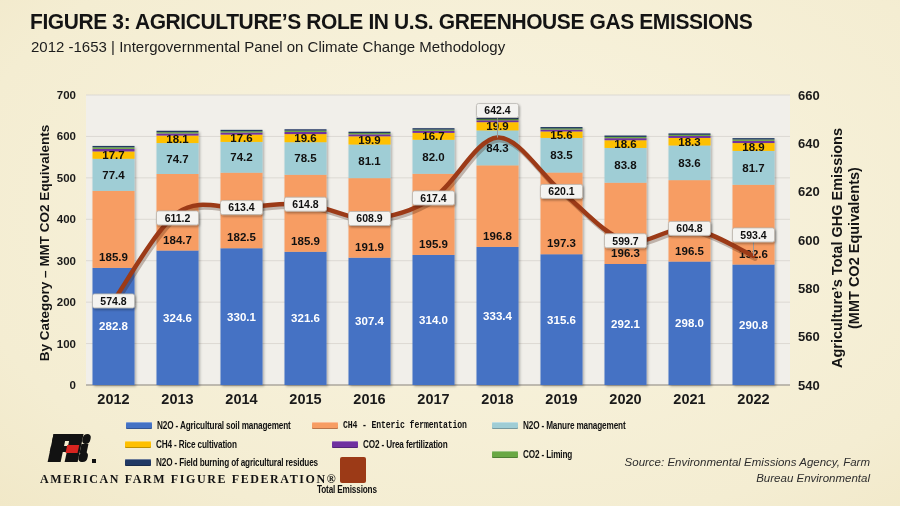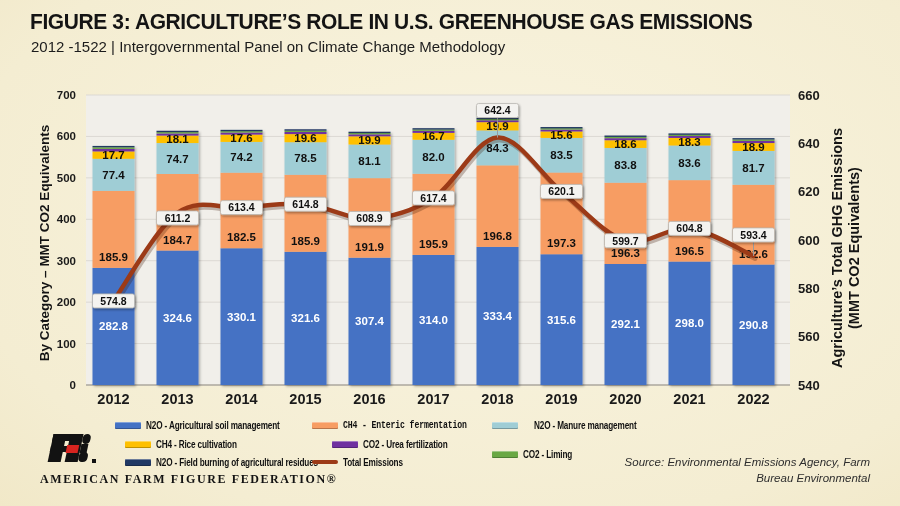--- a/index.html
+++ b/index.html
@@ -42,21 +42,21 @@
     position:absolute;right:30px;top:455px;text-align:right;
     font-size:11.5px;font-style:italic;color:#2e2e2e;line-height:1.35;white-space:nowrap;
   }
 </style>
 </head>
 <body>
 
 <div class="stage">
 
   <div class="hdr-title">FIGURE 3: AGRICULTURE’S ROLE IN U.S. GREENHOUSE GAS EMISSIONS</div>
-  <div class="hdr-sub">2012 -1522 | Intergovernmental Panel on Climate Change Methodology</div>
+  <div class="hdr-sub">2012 -1653 | Intergovernmental Panel on Climate Change Methodology</div>
 
   <svg class="chart" id="chart" width="900" height="506" viewBox="0 0 900 506">
       <defs>
         <filter id="barShadow" x="-20%" y="-20%" width="140%" height="140%">
           <feDropShadow dx="1.5" dy="1.5" stdDeviation="1" flood-opacity="0.28"></feDropShadow>
         </filter>
         <filter id="boxShadow" x="-30%" y="-30%" width="160%" height="180%">
           <feDropShadow dx="1" dy="1.5" stdDeviation="0.8" flood-opacity="0.35"></feDropShadow>
         </filter>
       </defs>
@@ -268,49 +268,49 @@
       <text x="753.5" y="404" font-family="&quot;Liberation Sans&quot;,sans-serif" text-anchor="middle" font-size="14.5" font-weight="bold" fill="#1a1a1a">2022</text>
     </svg>
 
   <div class="axis-title-left">By Category – MMT CO2 Equivalents</div>
   <div class="axis-title-right">
     <div>Agriculture’s Total GHG Emissions</div>
     <div>(MMT CO2 Equivalents)</div>
   </div>
 
   <div class="legend" id="legend">
-      <div class="legend-item" style="left: 115px; top: 420px;">
+      <div class="legend-item" style="left: 126px; top: 420px;">
         <span class="legend-swatch" style="background: rgb(68, 114, 196);"></span>
         <span class="legend-label">N2O - Agricultural soil management</span>
       </div>
       <div class="legend-item" style="left: 312px; top: 420px; font-family: Liberation Mono, monospace;">
         <span class="legend-swatch" style="background: rgb(247, 157, 99);"></span>
         <span class="legend-label">CH4 - Enteric fermentation</span>
       </div>
-      <div class="legend-item" style="left: 492px; top: 420px; gap: 11px;">
+      <div class="legend-item" style="left: 492px; top: 420px;">
         <span class="legend-swatch" style="background: rgb(159, 205, 213);"></span>
         <span class="legend-label">N2O - Manure management</span>
       </div>
       <div class="legend-item" style="left: 125px; top: 439px;">
         <span class="legend-swatch" style="background: rgb(254, 192, 0);"></span>
         <span class="legend-label">CH4 - Rice cultivation</span>
       </div>
       <div class="legend-item" style="left: 312px; top: 439px; padding-left: 20px;">
         <span class="legend-swatch" style="background: rgb(112, 48, 160);"></span>
         <span class="legend-label">CO2 - Urea fertilization</span>
       </div>
       <div class="legend-item" style="left: 492px; top: 449px;">
         <span class="legend-swatch" style="background: rgb(106, 168, 68);"></span>
         <span class="legend-label">CO2 - Liming</span>
       </div>
       <div class="legend-item" style="left: 125px; top: 457px;">
         <span class="legend-swatch" style="background: rgb(32, 56, 100);"></span>
         <span class="legend-label">N2O - Field burning of agricultural residues</span>
       </div>
-      <div class="legend-item" style="left: 312px; top: 457px;">
+      <div class="legend-item" style="left: 312px; top: 457px; flex-direction: column;">
         <span class="legend-line" style="background: rgb(156, 58, 23);"></span>
         <span class="legend-label">Total Emissions</span>
       </div>
     </div>
 
   <div class="logo">
     <svg width="64" height="34" viewBox="0 0 64 34">
       <g transform="skewX(-12)">
         <rect x="14" y="2" width="13" height="28" fill="#121212"></rect>
         <rect x="14" y="2" width="26" height="7" fill="#121212"></rect>

